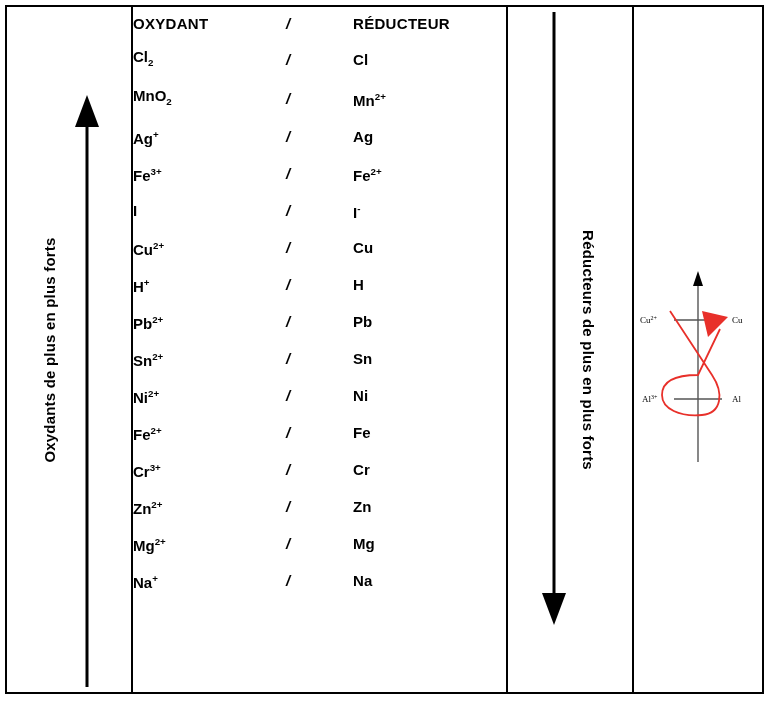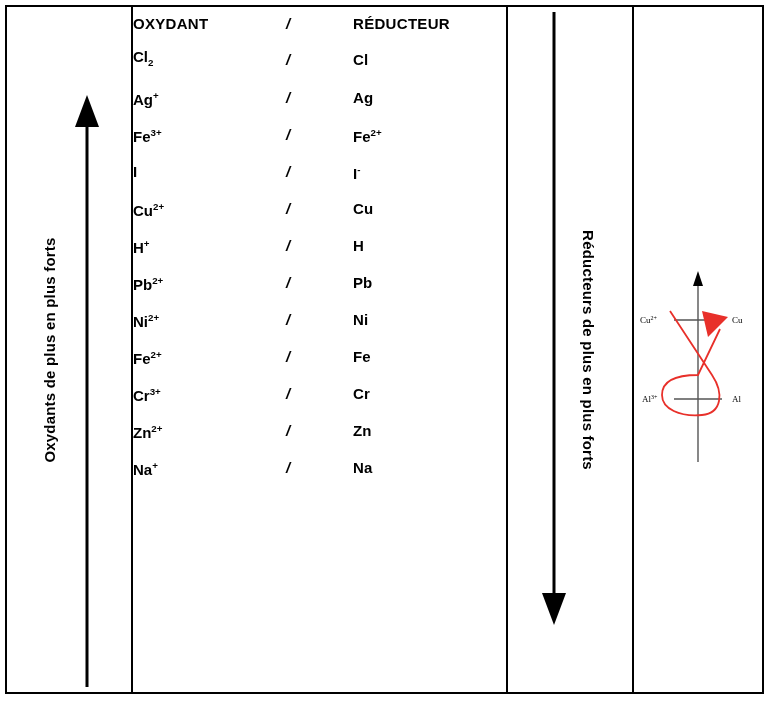--- a/index.html
+++ b/index.html
@@ -165,20 +165,25 @@
             <th class="col-red">RÉDUCTEUR</th>
           </tr>
         </thead>
         <tbody id="couples-body">
             <tr>
               <td class="col-ox"><span>Cl<sub>2</sub></span></td>
               <td class="col-sep sep-cell">/</td>
               <td class="col-red"><span>Cl</span></td>
             </tr>
             <tr>
+              <td class="col-ox"><span>MnO<sub>2</sub></span></td>
+              <td class="col-sep sep-cell">/</td>
+              <td class="col-red"><span>Mn<sup>2+</sup></span></td>
+            </tr>
+            <tr>
               <td class="col-ox"><span>Ag<sup>+</sup></span></td>
               <td class="col-sep sep-cell">/</td>
               <td class="col-red"><span>Ag</span></td>
             </tr>
             <tr>
               <td class="col-ox"><span>Fe<sup>3+</sup></span></td>
               <td class="col-sep sep-cell">/</td>
               <td class="col-red"><span>Fe<sup>2+</sup></span></td>
             </tr>
             <tr>
@@ -195,38 +200,48 @@
               <td class="col-ox"><span>H<sup>+</sup></span></td>
               <td class="col-sep sep-cell">/</td>
               <td class="col-red"><span>H</span></td>
             </tr>
             <tr>
               <td class="col-ox"><span>Pb<sup>2+</sup></span></td>
               <td class="col-sep sep-cell">/</td>
               <td class="col-red"><span>Pb</span></td>
             </tr>
             <tr>
+              <td class="col-ox"><span>Sn<sup>2+</sup></span></td>
+              <td class="col-sep sep-cell">/</td>
+              <td class="col-red"><span>Sn</span></td>
+            </tr>
+            <tr>
               <td class="col-ox"><span>Ni<sup>2+</sup></span></td>
               <td class="col-sep sep-cell">/</td>
               <td class="col-red"><span>Ni</span></td>
             </tr>
             <tr>
               <td class="col-ox"><span>Fe<sup>2+</sup></span></td>
               <td class="col-sep sep-cell">/</td>
               <td class="col-red"><span>Fe</span></td>
             </tr>
             <tr>
               <td class="col-ox"><span>Cr<sup>3+</sup></span></td>
               <td class="col-sep sep-cell">/</td>
               <td class="col-red"><span>Cr</span></td>
             </tr>
             <tr>
               <td class="col-ox"><span>Zn<sup>2+</sup></span></td>
               <td class="col-sep sep-cell">/</td>
               <td class="col-red"><span>Zn</span></td>
+            </tr>
+            <tr>
+              <td class="col-ox"><span>Mg<sup>2+</sup></span></td>
+              <td class="col-sep sep-cell">/</td>
+              <td class="col-red"><span>Mg</span></td>
             </tr>
             <tr>
               <td class="col-ox"><span>Na<sup>+</sup></span></td>
               <td class="col-sep sep-cell">/</td>
               <td class="col-red"><span>Na</span></td>
             </tr>
           </tbody>
       </table>
     </div>
 

